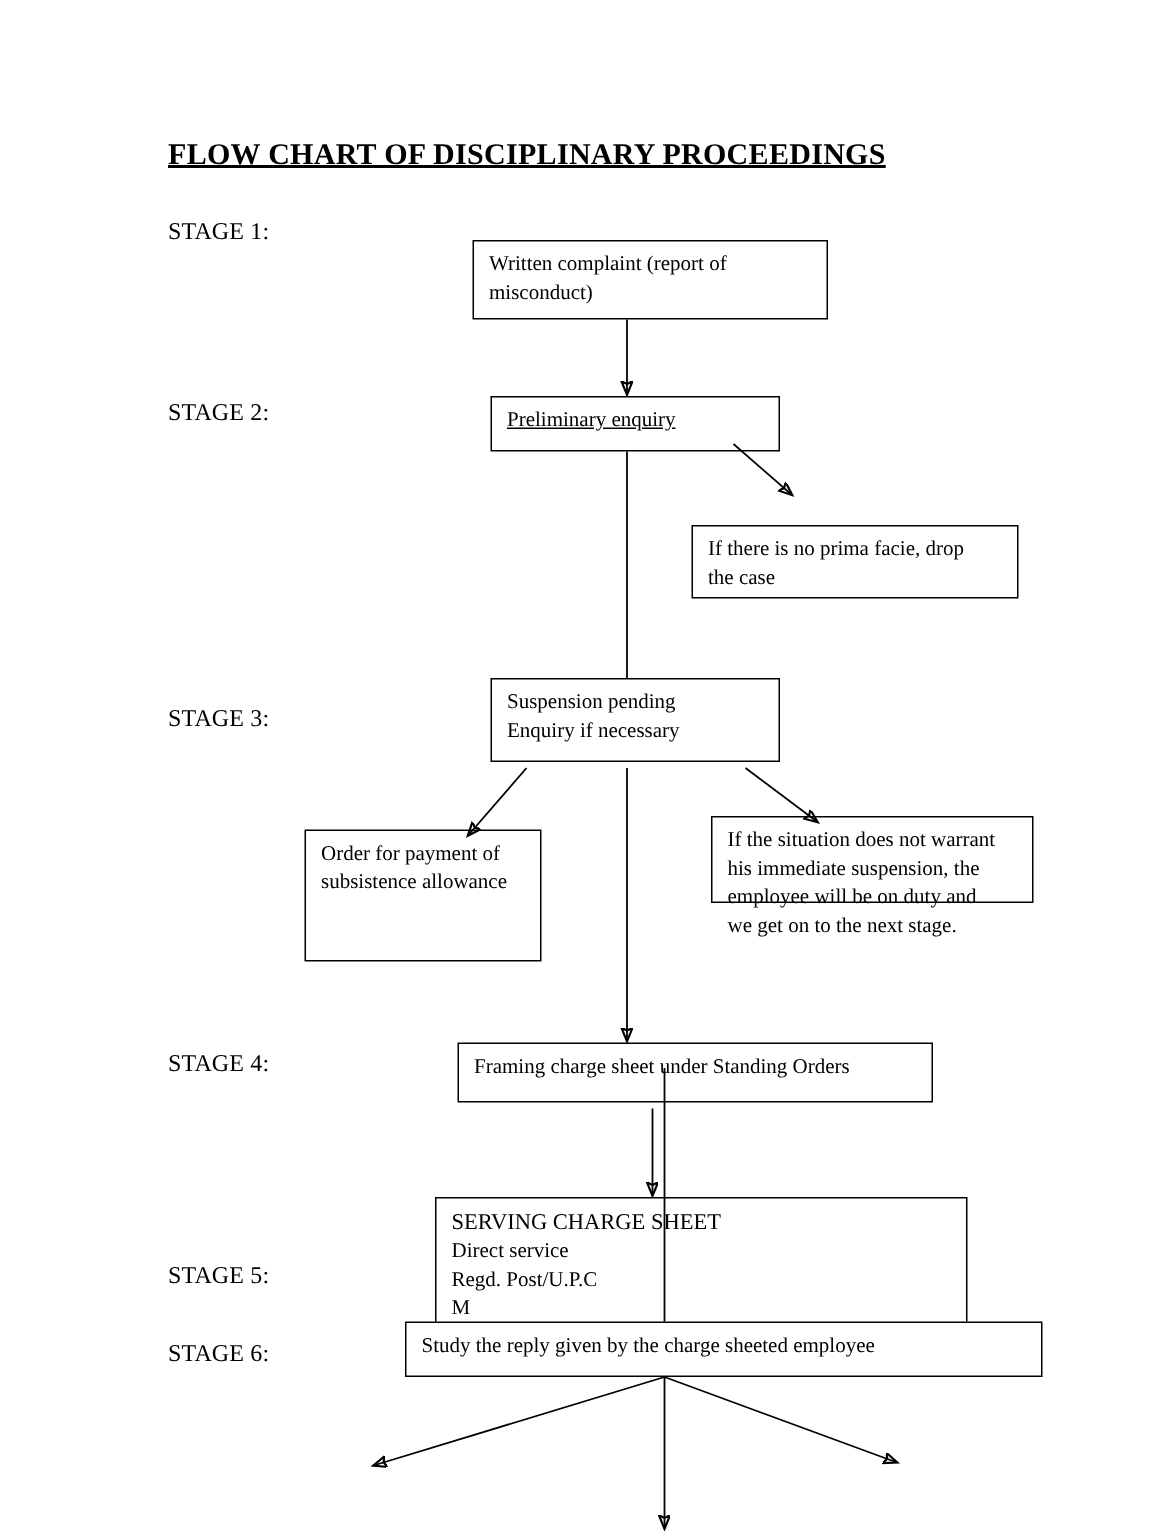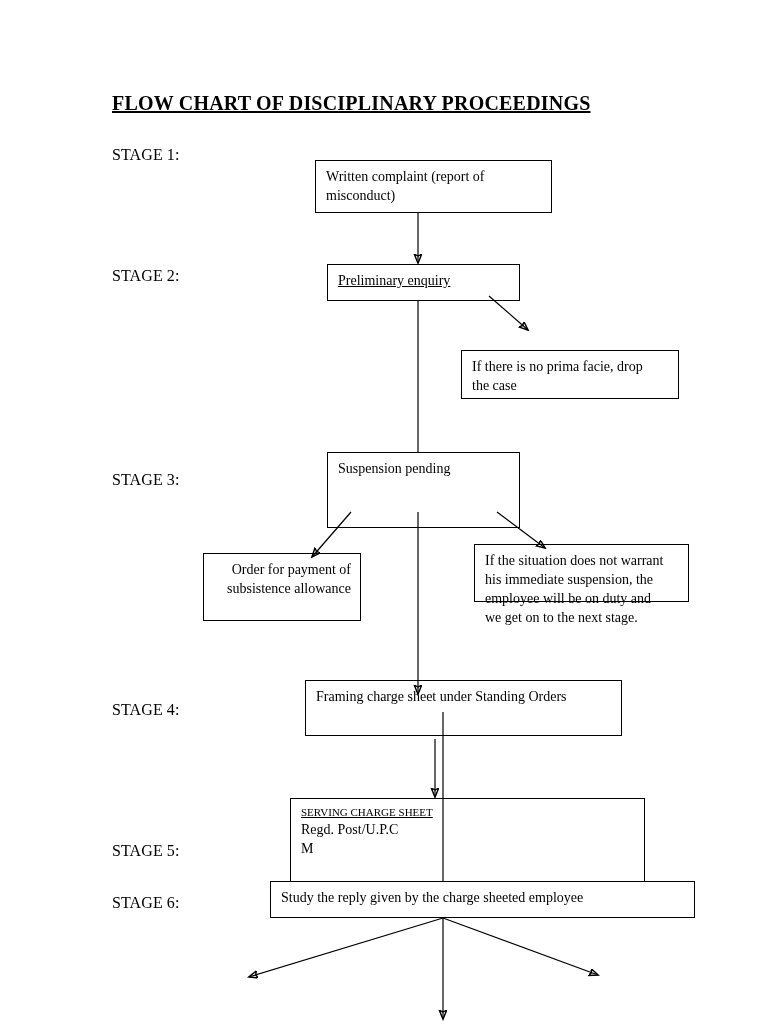--- a/index.html
+++ b/index.html
@@ -45,22 +45,21 @@
     box-sizing: border-box;
     font-size: 14px;
     line-height: 1.36;
     padding: 6px 9px 6px 10px;
   }
   .node .line {
     display: block;
     white-space: nowrap;
   }
   .node .line.heading {
-    text-decoration: underline;
-    font-size: 11px;
+    font-size: 15px;
   }
   svg.wires {
     position: absolute;
     left: 0;
     top: 0;
     width: 768px;
     height: 1024px;
     pointer-events: none;
   }
   svg.wires line, svg.wires path {
@@ -89,38 +88,40 @@
         <span class="line">Written complaint (report of</span>
         <span class="line">misconduct)</span>
       </div>
       <div class="node" style="left: 327px; top: 264px; width: 193px; height: 37px; text-decoration: underline;">
         <span class="line">Preliminary enquiry</span>
       </div>
       <div class="node" style="left: 461px; top: 327px; width: 218px; height: 49px; margin-top: 23px;">
         <span class="line">If there is no prima facie, drop</span>
         <span class="line">the case</span>
       </div>
-      <div class="node" style="left: 327px; top: 452px; width: 193px; height: 76px;">
+      <div class="node" style="left: 327px; top: 452px; width: 193px; height: 56px;">
         <span class="line">Suspension pending</span>
+        <span class="line">Enquiry if necessary</span>
       </div>
-      <div class="node" style="left: 203px; top: 553px; width: 158px; height: 68px; text-align: right;">
+      <div class="node" style="left: 203px; top: 553px; width: 158px; height: 88px;">
         <span class="line">Order for payment of</span>
         <span class="line">subsistence allowance</span>
       </div>
       <div class="node" style="left: 474px; top: 544px; width: 215px; height: 58px;">
         <span class="line">If the situation does not warrant</span>
         <span class="line">his immediate suspension, the</span>
         <span class="line">employee will be on duty and</span>
         <span class="line">we get on to the next stage.</span>
       </div>
-      <div class="node" style="left: 305px; top: 680px; width: 317px; height: 56px;">
+      <div class="node" style="left: 305px; top: 695px; width: 317px; height: 40px;">
         <span class="line">Framing charge sheet under Standing Orders</span>
       </div>
       <div class="node" style="left: 290px; top: 798px; width: 355px; height: 105px;">
         <span class="line heading">SERVING CHARGE SHEET</span>
+        <span class="line">Direct service</span>
         <span class="line">Regd. Post/U.P.C</span>
         <span class="line">M</span>
       </div>
       <div class="node" style="left: 270px; top: 881px; width: 425px; height: 37px; z-index: 5;">
         <span class="line">Study the reply given by the charge sheeted employee</span>
       </div>
     </div>
 
   <svg class="wires" id="wires" viewBox="0 0 768 1024" xmlns="http://www.w3.org/2000/svg">
     <defs>

